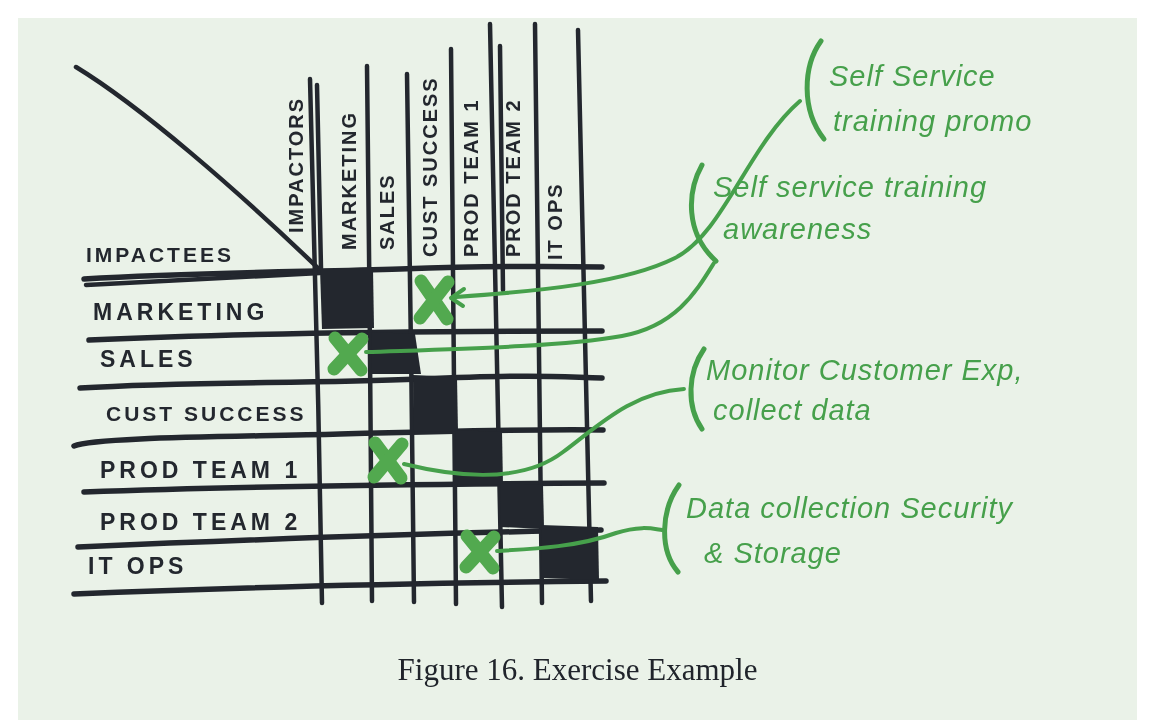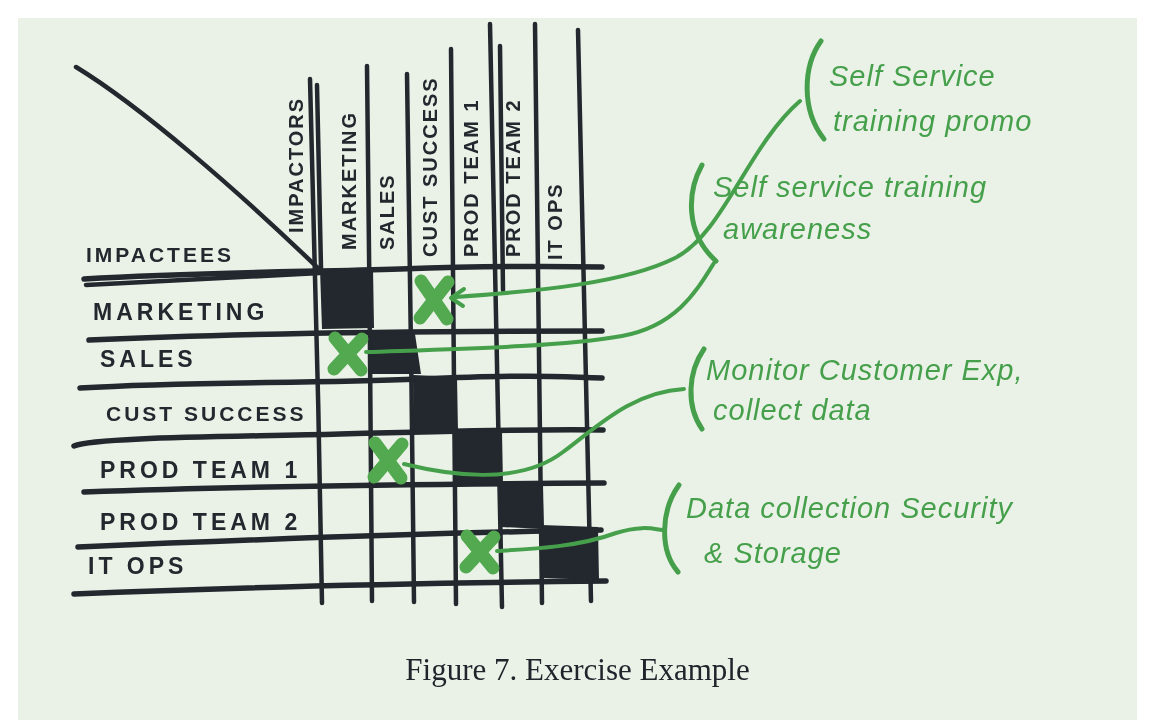--- a/index.html
+++ b/index.html
@@ -128,14 +128,14 @@
       <text class="anno" x="833" y="131">training promo</text>
       <text class="anno" x="713" y="197">Self service training</text>
       <text class="anno" x="723" y="239">awareness</text>
       <text class="anno" x="706" y="380">Monitor Customer Exp,</text>
       <text class="anno" x="713" y="420">collect data</text>
       <text class="anno" x="686" y="518">Data collection Security</text>
       <text class="anno" x="704" y="563">&amp; Storage</text>
     </g>
   </svg>
 
-  <div class="caption">Figure 7. Exercise Example</div>
+  <div class="caption">Figure 16. Exercise Example</div>
 </div>
 
 </body></html>

